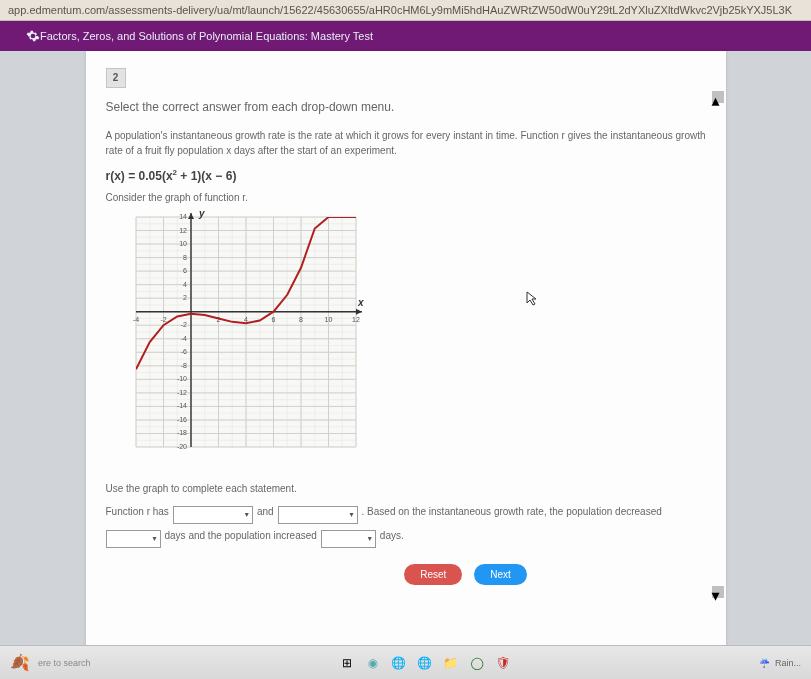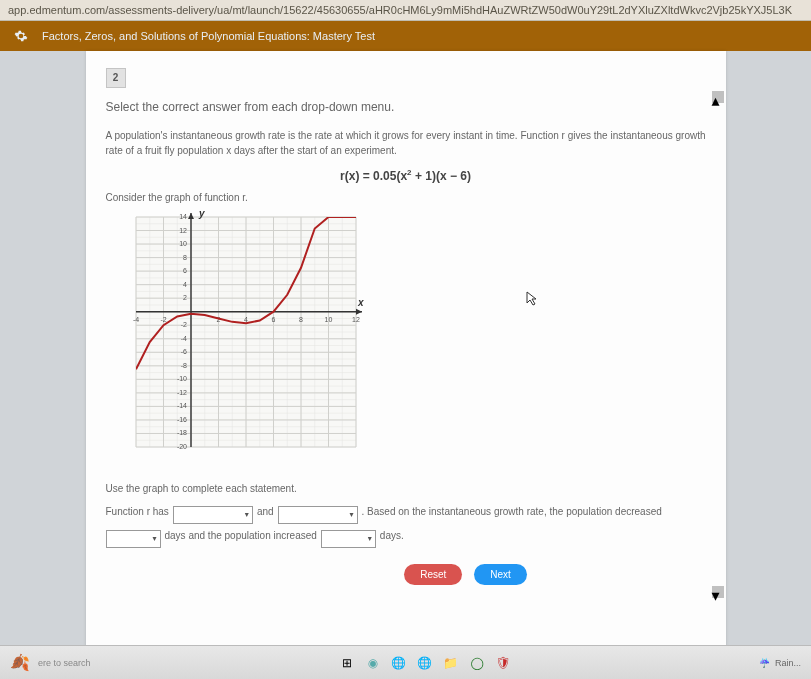--- a/index.html
+++ b/index.html
@@ -1,30 +1,30 @@
 <!DOCTYPE html>
 <html><head>
   <meta charset="utf-8">
   <style>
     * { margin: 0; padding: 0; box-sizing: border-box; font-family: Arial, sans-serif; }
     body { background: #d8dce0; width: 811px; height: 679px; overflow: hidden; position: relative; }
     
     .url-bar { background: #e8e2d8; color: #5a5548; font-size: 11px; padding: 4px 8px; border-bottom: 1px solid #c0bcb0; white-space: nowrap; overflow: hidden; }
     
-    .header-bar { background: #a16207; color: #e8eef4; padding: 8px 14px; display: flex; align-items: center; gap: 14px; font-size: 11px; }
+    .header-bar { background: #701a75; color: #e8eef4; padding: 8px 26px; display: flex; align-items: center; gap: 0; font-size: 11px; }
     .gear-icon-wrap { width: 14px; height: 14px; display: flex; align-items: center; justify-content: center; }
     
     .content-area { background: #d0d4d8; padding: 0; height: calc(100% - 82px); display: flex; justify-content: center; }
     .white-panel { background: #fdfdfd; width: 640px; margin-top: 0; padding: 16px 20px 20px 20px; box-shadow: 0 0 3px rgba(0,0,0,0.15); height: 100%; overflow: hidden; position: relative; }
     
     .q-number { background: #e2e2e2; border: 1px solid #c4c4c4; width: 20px; height: 20px; display: inline-flex; align-items: center; justify-content: center; font-size: 10px; color: #555; font-weight: bold; margin-bottom: 12px; }
     
     .instruction { font-size: 12px; color: #666; margin-bottom: 14px; }
     .prose { font-size: 10px; color: #666; margin-bottom: 10px; line-height: 1.5; }
-    .formula { font-size: 12px; color: #444; margin: 8px 0 8px 0; font-family: 'Times New Roman', serif; font-weight: 600; text-align: center; }
+    .formula { font-size: 12px; color: #444; margin: 8px 0 8px 0; font-family: 'Times New Roman', serif; font-weight: 600; }
     .formula sup { font-size: 8px; }
     .consider { font-size: 10px; color: #666; margin-bottom: 4px; }
     
     .chart-wrap { width: 260px; height: 260px; position: relative; margin: 4px 0 16px 0; }
     
     .below-graph { font-size: 10px; color: #666; margin-bottom: 12px; }
     
     .fill-row { font-size: 10px; color: #666; display: flex; flex-wrap: wrap; align-items: flex-start; gap: 4px; margin-bottom: 6px; }
     .dropdown { background: #fff; border: 1px solid #999; height: 18px; width: 80px; font-size: 9px; display: inline-flex; align-items: center; justify-content: flex-end; padding: 0 3px; color: #555; }
     .dropdown.small { width: 55px; }

